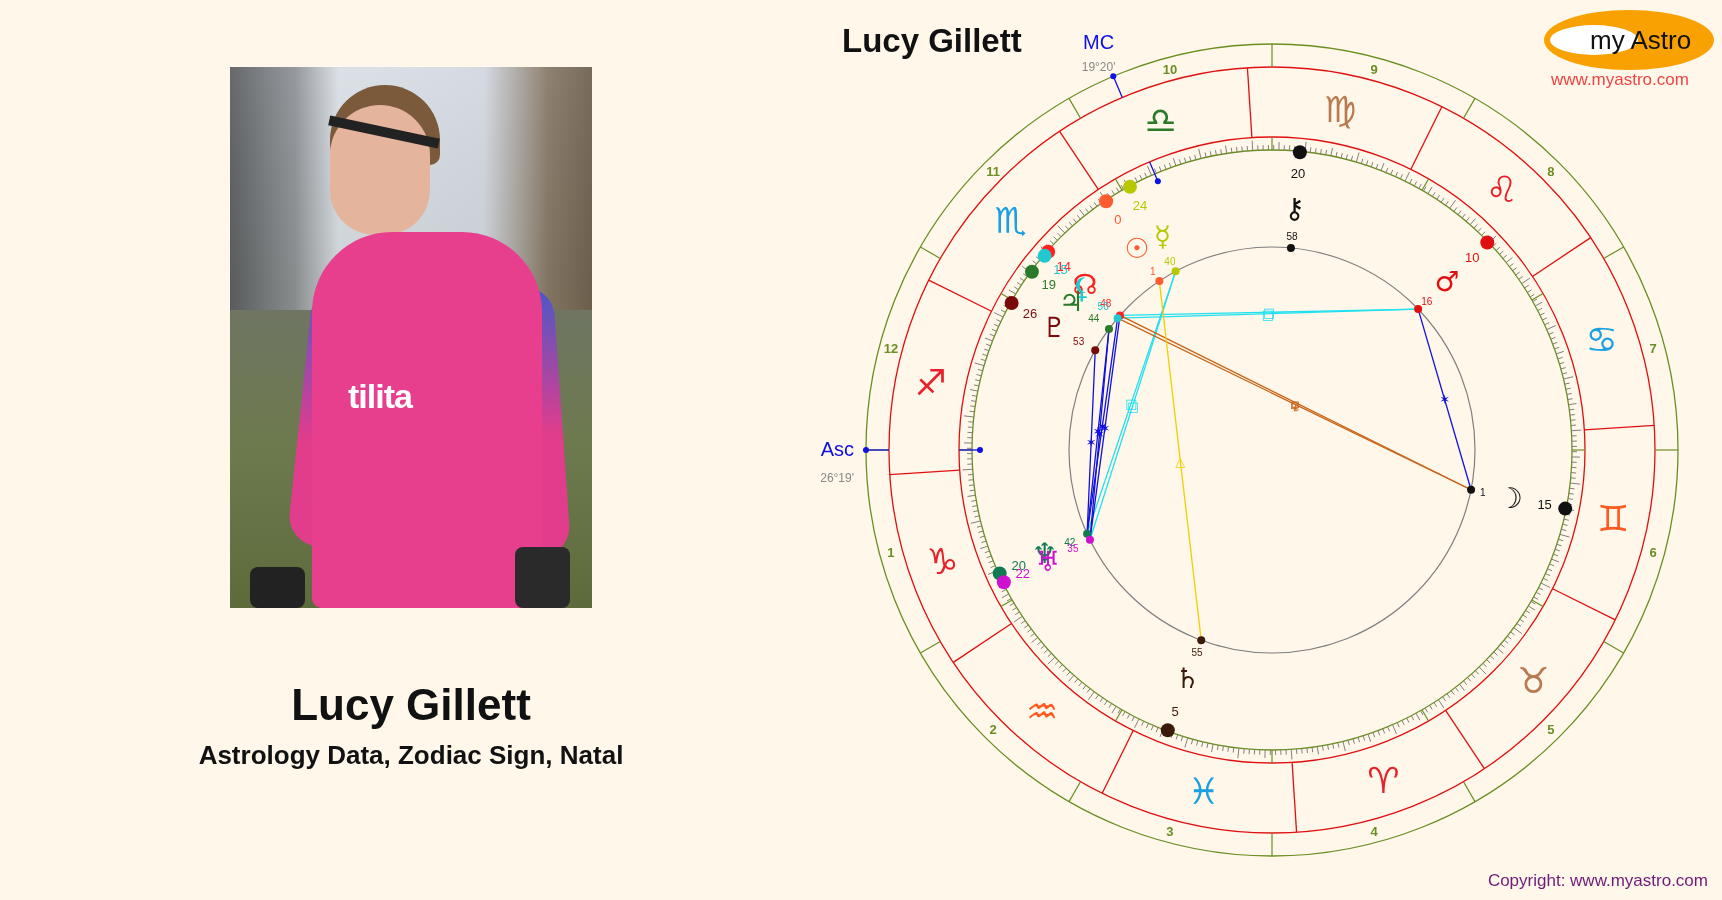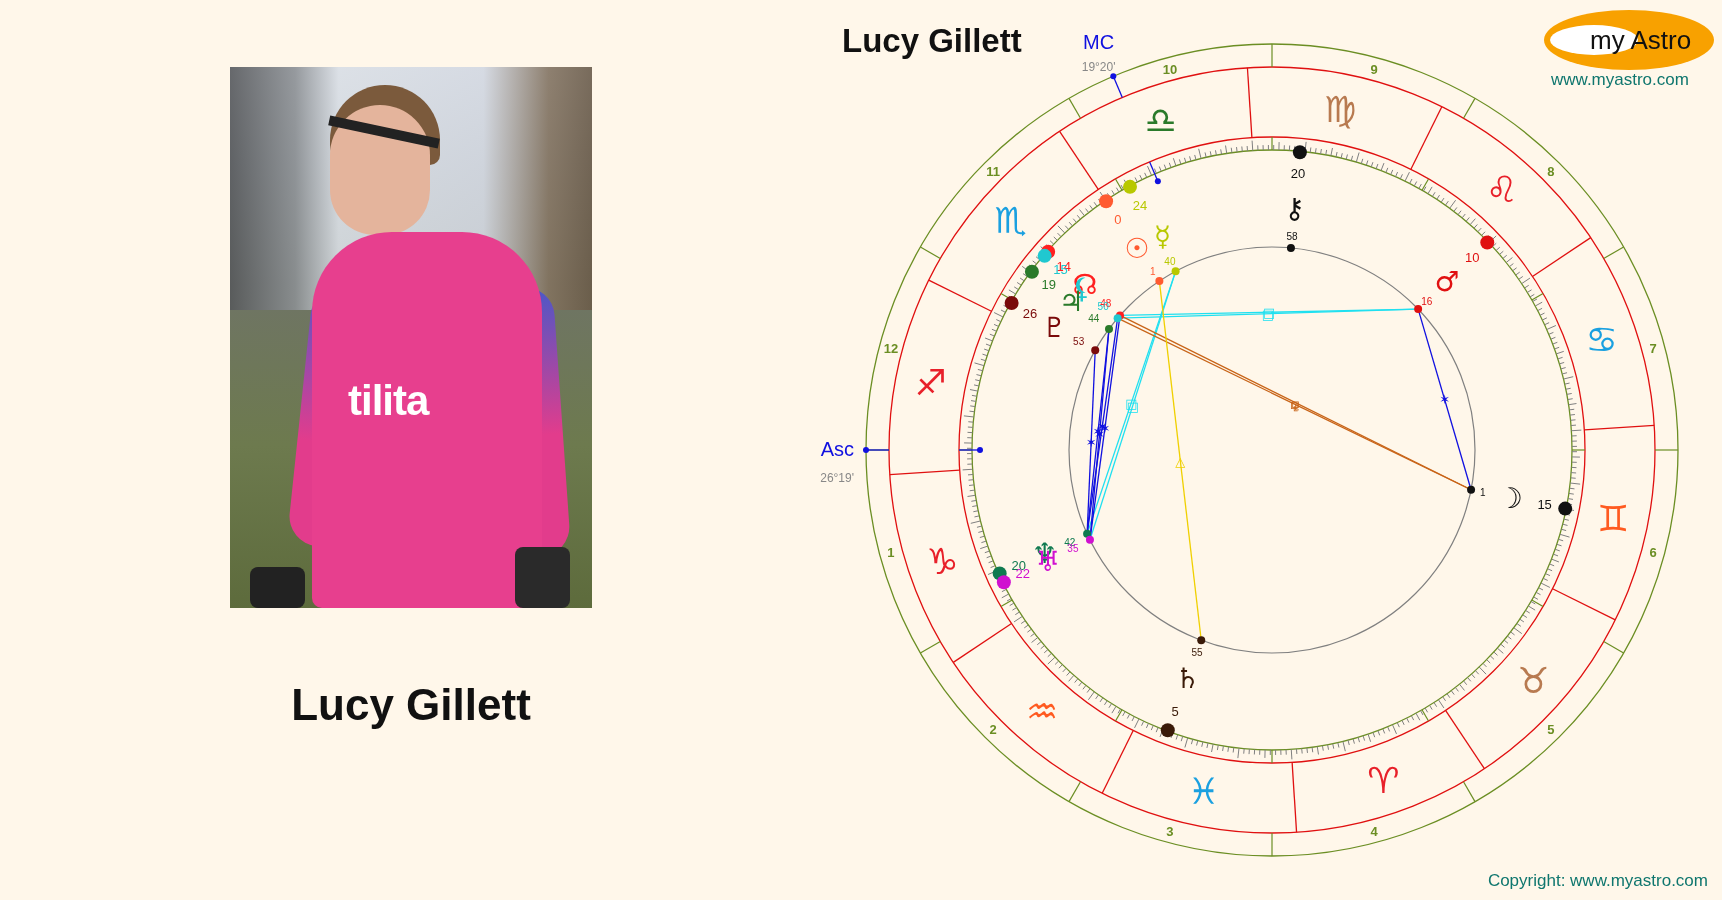--- a/index.html
+++ b/index.html
@@ -8,30 +8,30 @@
            background:linear-gradient(180deg,#c9ccd2 0%,#9aa0a2 18%,#6f7466 40%,#6d7a4e 70%,#5d6b3c 100%); }
   .photo .bgwall { position:absolute; left:0; top:0; width:100%; height:45%; background:linear-gradient(90deg,#55575a 0%,#8d9195 18%,#dfe4ea 30%,#d8dde6 70%,#84735f 88%,#6a5a47 100%); opacity:.85; }
   .photo .shirt { position:absolute; left:82px; top:165px; width:230px; height:376px; background:#e73f8e; border-radius:80px 80px 10px 10px; }
   .photo .sleeveL { position:absolute; left:70px; top:220px; width:60px; height:260px; background:linear-gradient(180deg,#5a55c8,#e23c8c 60%); border-radius:30px; transform:rotate(6deg); }
   .photo .sleeveR { position:absolute; left:272px; top:220px; width:60px; height:270px; background:linear-gradient(180deg,#4a58c8,#e23c8c 55%); border-radius:30px; transform:rotate(-4deg); }
   .photo .head { position:absolute; left:100px; top:38px; width:100px; height:130px; background:#e4b49c; border-radius:50px 50px 45px 45px; }
   .photo .hair { position:absolute; left:100px; top:18px; width:110px; height:80px; background:#7b5a3c; border-radius:55px 55px 10px 20px; }
   .photo .band { position:absolute; left:98px; top:60px; width:112px; height:10px; background:#222; transform:rotate(12deg); }
   .photo .gloveL { position:absolute; left:20px; top:500px; width:55px; height:41px; background:#222; border-radius:8px; }
   .photo .gloveR { position:absolute; left:285px; top:480px; width:55px; height:61px; background:#2a2a2a; border-radius:8px; }
-  .photo .logo { position:absolute; left:118px; top:310px; font-size:42px; font-weight:bold; color:#fff; letter-spacing:-1px; }
+  .photo .logo { position:absolute; left:118px; top:310px; font-size:34px; font-weight:bold; color:#fff; letter-spacing:-1px; }
   .person-name { position:absolute; left:0; width:822px; top:680px; text-align:center; font-size:44px; font-weight:bold; color:#111; }
   .person-sub { position:absolute; left:0; width:822px; top:740px; text-align:center; font-size:26px; font-weight:bold; color:#111; line-height:30px; }
   .chart-title { position:absolute; left:842px; top:22px; font-size:33px; font-weight:bold; color:#111; }
   .logo-wrap { position:absolute; left:1544px; top:10px; width:170px; height:60px;text-align:center; }
   .logo-oval { position:absolute; left:0; top:0; width:170px; height:60px; border-radius:50%; background:#f8a100; }
   .logo-inner { position:absolute; left:6px; top:15px; width:88px; height:30px; border-radius:50%; background:#fff; }
   .logo-text { position:absolute; left:46px; top:15px; font-size:26px; color:#111; }
-  .site-url { position:absolute; left:1551px; top:70px; font-size:17px; color:#0f766e; }
-  .copyright { position:absolute; right:14px; top:871px; font-size:17px; color:#0f766e; }
+  .site-url { position:absolute; left:1551px; top:70px; font-size:17px; color:#ef4444; }
+  .copyright { position:absolute; right:14px; top:871px; font-size:17px; color:#701a75; }
   svg.chart { position:absolute; left:0; top:0; width:1722px; height:900px; }
   .lbl { font-family:"Liberation Sans", sans-serif; }
 </style>
 </head>
 <body>
 
 <div class="photo">
   <div class="bgwall"></div>
   <div class="hair"></div>
   <div class="head"></div>
@@ -39,20 +39,21 @@
   <div class="sleeveL"></div>
   <div class="sleeveR"></div>
   <div class="shirt"></div>
   <div class="logo">tilita</div>
   <div class="gloveL"></div>
   <div class="gloveR"></div>
 </div>
 
 <div class="person-name">Lucy Gillett</div>
 <div class="person-sub">
+  <div>Astrology Data, Zodiac Sign, Natal</div>
 </div>
 
 <div class="chart-title">Lucy Gillett</div>
 
 <div class="logo-wrap">
   <div class="logo-oval"></div>
   <div class="logo-inner"></div>
   <div class="logo-text">my Astro</div>
 </div>
 <div class="site-url">www.myastro.com</div>

